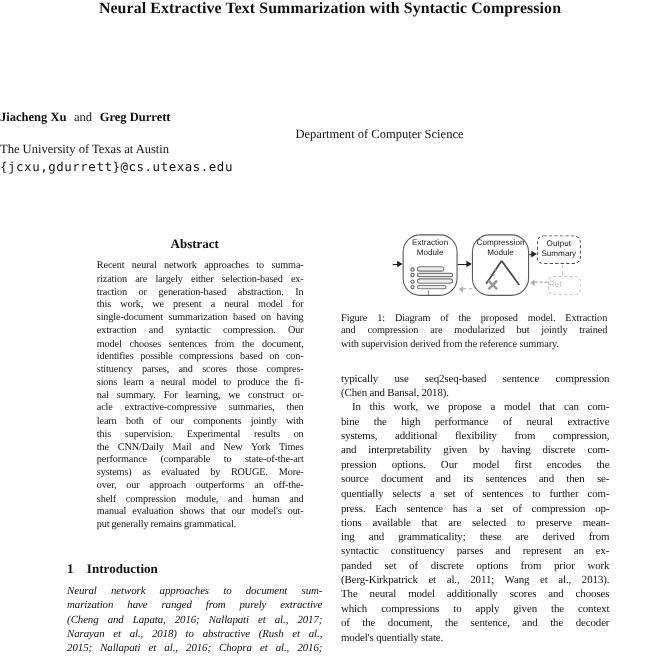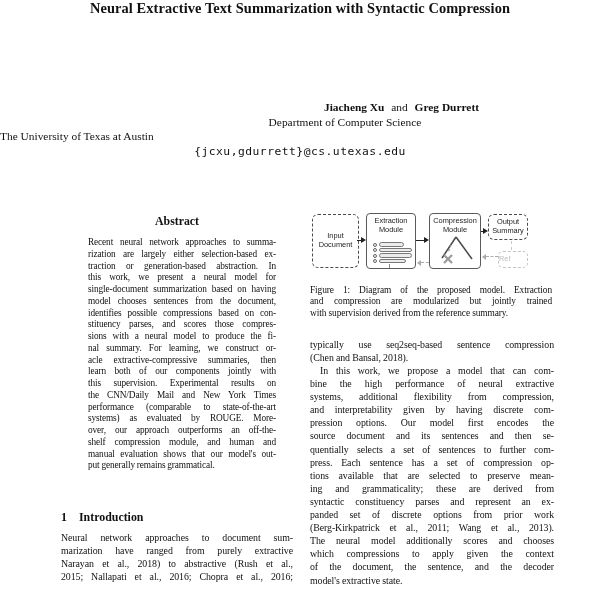--- a/index.html
+++ b/index.html
@@ -7,59 +7,59 @@
     width:600px; height:600px; position:relative; overflow:hidden;
     background:#ffffff; color:#111;
     font-family:"Liberation Serif", serif;
     -webkit-font-smoothing:antialiased;
   }
   .abs { position:absolute; }
 
   
   .title { left:0; top:58; width:600px; text-align:center;
            font-size:14.4px; font-weight:bold; letter-spacing:0.1px; }
-  .authors { left:0; top:101px; width:479px; text-align:right; font-size:11.4px; }
+  .authors { left:0; top:101px; width:479px; text-align:left; font-size:11.4px; }
   .authors .name { font-weight:bold; }
   .authors .conj { font-weight:normal; padding:0 4px; }
   .affil1 { left:0; top:116px; width:600px; text-align:center; font-size:11.4px;margin-left:45px; }
   .affil2 { left:0; top:130px; width:600px; font-size:11.4px; }
-  .email  { left:0; top:145px; width:600px; text-align:center;
+  .email  { left:0; top:145px; width:600px; text-align:left;
             font-family:"DejaVu Sans Mono", monospace; font-size:11.3px; letter-spacing:0.5px; }
 
   
   .abstract-heading { left:61px; top:214px; width:232px; text-align:center;
                       font-size:11.8px; font-weight:bold; }
   .abstract-body { left:88px; top:237px; width:188px;
                    font-size:9.3px; line-height:11.75px;
                    letter-spacing:-0.12px; word-spacing:-0.3px; }
   .section-heading { left:61px; top:510px; width:232px;
                      font-size:11.9px; font-weight:bold; }
   .section-heading .num { margin-right:12px; }
   .intro-body { left:61px; top:531px; width:232px;
-                font-size:9.9px; line-height:13px; letter-spacing:-0.08px; }
+                font-size:9.9px; line-height:13px; letter-spacing:-0.08px;font-style:italic; }
 
   
   .caption { left:310px; top:285px; width:242px;
              font-size:9.4px; line-height:11.4px; letter-spacing:-0.1px; }
   .rc-p1 { left:310px; top:338px; width:244px;
            font-size:9.9px; line-height:13.1px; letter-spacing:-0.08px; word-spacing:-0.2px; }
   .rc-p2 { left:310px; top:364px; width:244px;
            font-size:9.9px; line-height:13.1px; letter-spacing:-0.08px; word-spacing:-0.2px; }
 
   
   .jl { text-align:justify; text-align-last:justify; }
   .jl-last { text-align-last:left; }
   .indent-first .jl:first-child { text-indent:10px; }
 
   
   .fig-label { font-family:"Liberation Sans", sans-serif; font-size:7.4px;
                line-height:8.8px; text-align:center; color:#222; }
   .node { box-sizing:border-box; }
   .n-dashed { border:1.3px dashed #4a4a4a; border-radius:6px; }
-  .n-solid  { border:1.6px solid #5a5a5a; border-radius:4px; }
+  .n-solid  { border:1.6px solid #5a5a5a; border-radius:16px; }
   .n-ref    { border:1.3px dashed #c3c3c3; border-radius:5px; color:#bdbdbd; }
   .shaft  { height:0; border-top:1.5px solid #222; }
   .head-r { width:0; height:0; border-left:5px solid #222;
             border-top:3.5px solid transparent; border-bottom:3.5px solid transparent; }
   .dshaft { height:0; border-top:1.3px dashed #ababab; }
   .head-l { width:0; height:0; border-right:4.5px solid #ababab;
             border-top:3px solid transparent; border-bottom:3px solid transparent; }
   .circle { width:4px; height:4px; border:1px solid #666; border-radius:50%;
             background:#f4f4f4; box-sizing:border-box; }
   .pill { height:4.5px; border:1px solid #777; border-radius:3px;
@@ -80,52 +80,51 @@
 <div class="abs affil2">The University of Texas at Austin</div>
 <div class="abs email">{jcxu,gdurrett}@cs.utexas.edu</div>
 
 <div class="abs abstract-heading">Abstract</div>
 <div class="abs abstract-body">
     <div class="jl">Recent neural network approaches to summa-</div>
     <div class="jl">rization are largely either selection-based ex-</div>
     <div class="jl">traction or generation-based abstraction. In</div>
     <div class="jl">this work, we present a neural model for</div>
     <div class="jl">single-document summarization based on having</div>
+    <div class="jl">extraction and syntactic compression. Our</div>
     <div class="jl">model chooses sentences from the document,</div>
     <div class="jl">identifies possible compressions based on con-</div>
     <div class="jl">stituency parses, and scores those compres-</div>
-    <div class="jl">sions with a neural model to produce the fi-</div>
+    <div class="jl">sions learn a neural model to produce the fi-</div>
     <div class="jl">nal summary. For learning, we construct or-</div>
     <div class="jl">acle extractive-compressive summaries, then</div>
     <div class="jl">learn both of our components jointly with</div>
     <div class="jl">this supervision. Experimental results on</div>
     <div class="jl">the CNN/Daily Mail and New York Times</div>
     <div class="jl">performance (comparable to state-of-the-art</div>
     <div class="jl">systems) as evaluated by ROUGE. More-</div>
     <div class="jl">over, our approach outperforms an off-the-</div>
     <div class="jl">shelf compression module, and human and</div>
     <div class="jl">manual evaluation shows that our model's out-</div>
     <div class="jl jl-last">put generally remains grammatical.</div>
   </div>
 
 <div class="abs section-heading">
   <span class="num">1</span><span>Introduction</span>
 </div>
 <div class="abs intro-body">
     <div class="jl">Neural network approaches to document sum-</div>
     <div class="jl">marization have ranged from purely extractive</div>
+    <div class="jl">(Cheng and Lapata, 2016; Nallapati et al., 2017;</div>
     <div class="jl">Narayan et al., 2018) to abstractive (Rush et al.,</div>
     <div class="jl">2015; Nallapati et al., 2016; Chopra et al., 2016;</div>
   </div>
 
 <div class="abs" style="left:306px; top:206px; width:248px; height:78px;">
 
-  <div class="abs node n-dashed" style="left:6px; top:8px; width:47px; height:54px; display:flex; align-items:center; justify-content:center;">
-    <div class="fig-label" style="width:40px;">Input Document</div>
-  </div>
 
   <div class="abs node n-solid" style="left:60px; top:7px; width:50px; height:56px;">
     <div class="fig-label" style="position:absolute; left:2px; right:2px; top:3px;">Extraction Module</div>
     <div class="abs" style="left:0; top:0; width:100%; height:100%;">
       <div class="abs circle" style="left:6px;  top:28.5px;"></div>
       <div class="abs pill" style="left:12px; top:28px;   width:25px;"></div>
       <div class="abs circle" style="left:6px;  top:34px;"></div>
       <div class="abs pill" style="left:12px; top:33.5px; width:33px;"></div>
       <div class="abs circle" style="left:6px;  top:39.5px;"></div>
       <div class="abs pill" style="left:12px; top:39px;   width:33px;"></div>
@@ -188,14 +187,14 @@
     <div class="jl">quentially selects a set of sentences to further com-</div>
     <div class="jl">press. Each sentence has a set of compression op-</div>
     <div class="jl">tions available that are selected to preserve mean-</div>
     <div class="jl">ing and grammaticality; these are derived from</div>
     <div class="jl">syntactic constituency parses and represent an ex-</div>
     <div class="jl">panded set of discrete options from prior work</div>
     <div class="jl">(Berg-Kirkpatrick et al., 2011; Wang et al., 2013).</div>
     <div class="jl">The neural model additionally scores and chooses</div>
     <div class="jl">which compressions to apply given the context</div>
     <div class="jl">of the document, the sentence, and the decoder</div>
-    <div class="jl jl-last">model's extractive state.</div>
+    <div class="jl jl-last">model's quentially state.</div>
   </div>
 
 </body></html>

